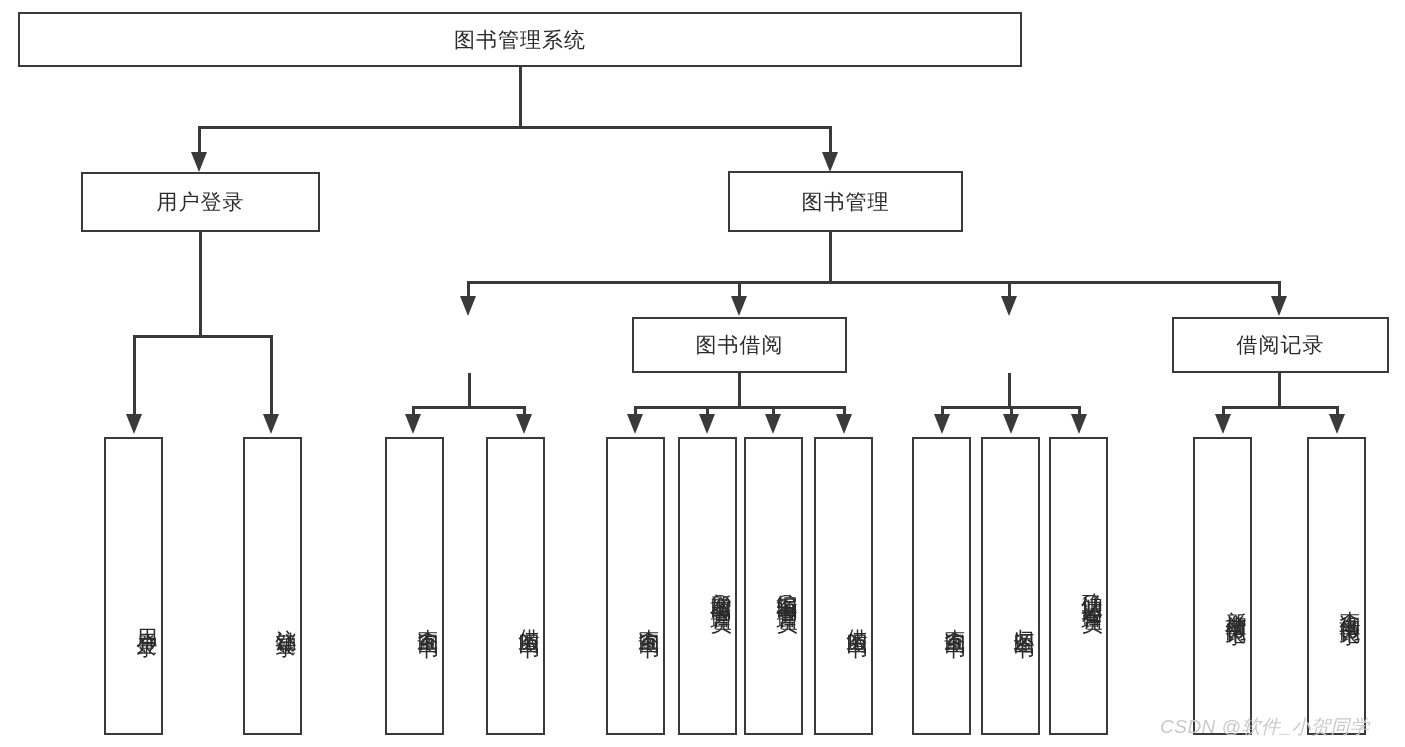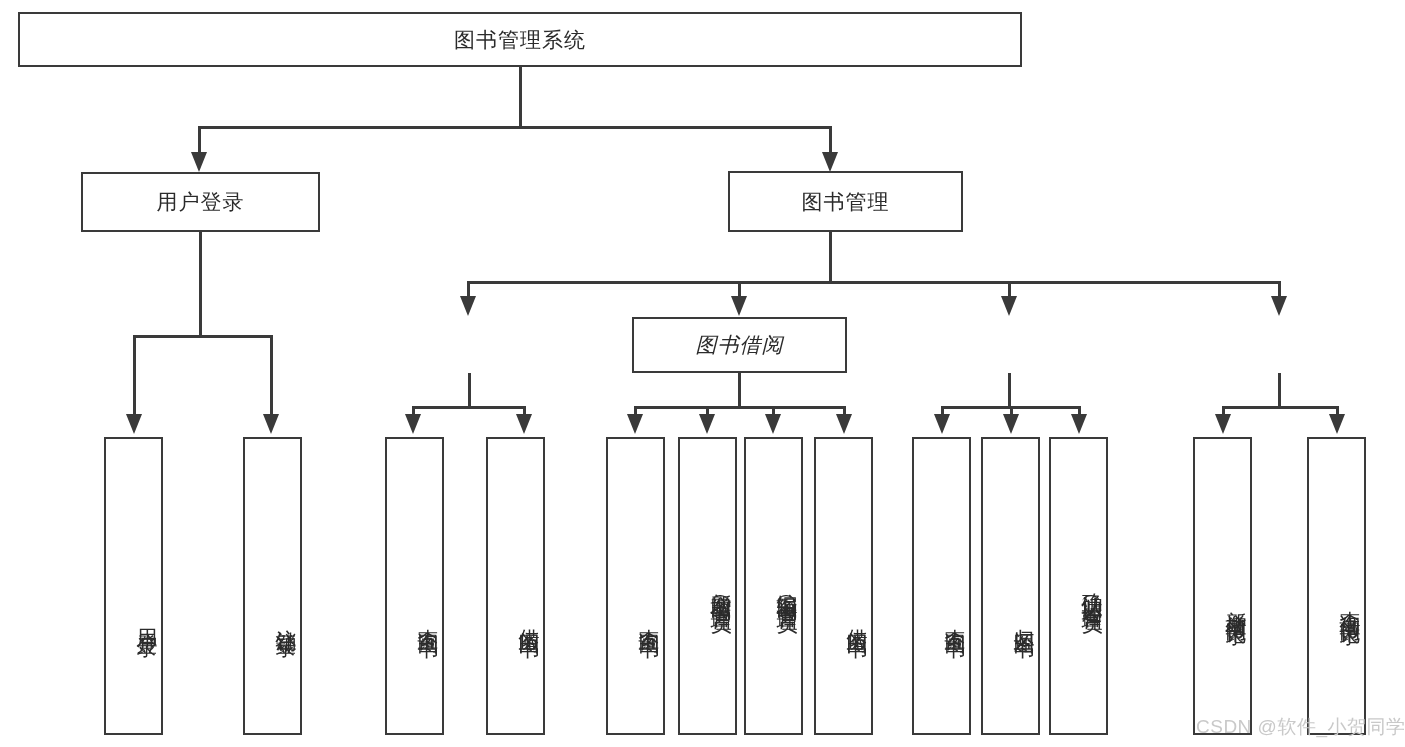--- a/index.html
+++ b/index.html
@@ -93,21 +93,22 @@
 
   <div class="line vline" style="left:738px;top:281px;height:17px;"></div>
   <div class="arrow" style="left:731px;top:296px;"></div>
 
   <div class="line vline" style="left:1008px;top:281px;height:17px;"></div>
   <div class="arrow" style="left:1001px;top:296px;"></div>
 
   <div class="line vline" style="left:1278px;top:281px;height:17px;"></div>
   <div class="arrow" style="left:1271px;top:296px;"></div>
 
-  <div class="node h" style="left:632px;top:317px;width:215px;height:56px;font-style:italic;">图书借阅</div>
+  <div class="node h" style="left:632px;top:317px;width:215px;height:56px;">图书借阅</div>
+  <div class="node h" style="left:1172px;top:317px;width:217px;height:56px;">借阅记录</div>
 
   <div class="line vline" style="left:468px;top:373px;height:34px;"></div>
   <div class="line hline" style="left:412px;top:406px;width:113px;"></div>
   <div class="line vline" style="left:412px;top:406px;height:10px;"></div>
   <div class="arrow" style="left:405px;top:414px;"></div>
   <div class="line vline" style="left:523px;top:406px;height:10px;"></div>
   <div class="arrow" style="left:516px;top:414px;"></div>
 
   <div class="line vline" style="left:738px;top:373px;height:34px;"></div>
   <div class="line hline" style="left:634px;top:406px;width:211px;"></div>
@@ -147,15 +148,15 @@
   <div class="node v tall" style="left:744px;top:437px;width:59px;height:298px;">编辑图书（管理员）</div>
   <div class="node v" style="left:814px;top:437px;width:59px;height:298px;padding-top:64px;">借阅图书</div>
 
   <div class="node v" style="left:912px;top:437px;width:59px;height:298px;padding-top:64px;">查询图书</div>
   <div class="node v" style="left:981px;top:437px;width:59px;height:298px;padding-top:64px;">归还图书</div>
   <div class="node v tall" style="left:1049px;top:437px;width:59px;height:298px;">确认归还（管理员）</div>
 
   <div class="node v" style="left:1193px;top:437px;width:59px;height:298px;padding-top:34px;">新增借阅记录</div>
   <div class="node v" style="left:1307px;top:437px;width:59px;height:298px;padding-top:34px;">查询借阅记录</div>
 
-  <div class="watermark" style="left:1196px;top:714px;">CSDN @软件_小贺同学</div>
+  <div class="watermark" style="left:1160px;top:714px;font-style:italic;">CSDN @软件_小贺同学</div>
 
 </div>
 
 </body></html>

